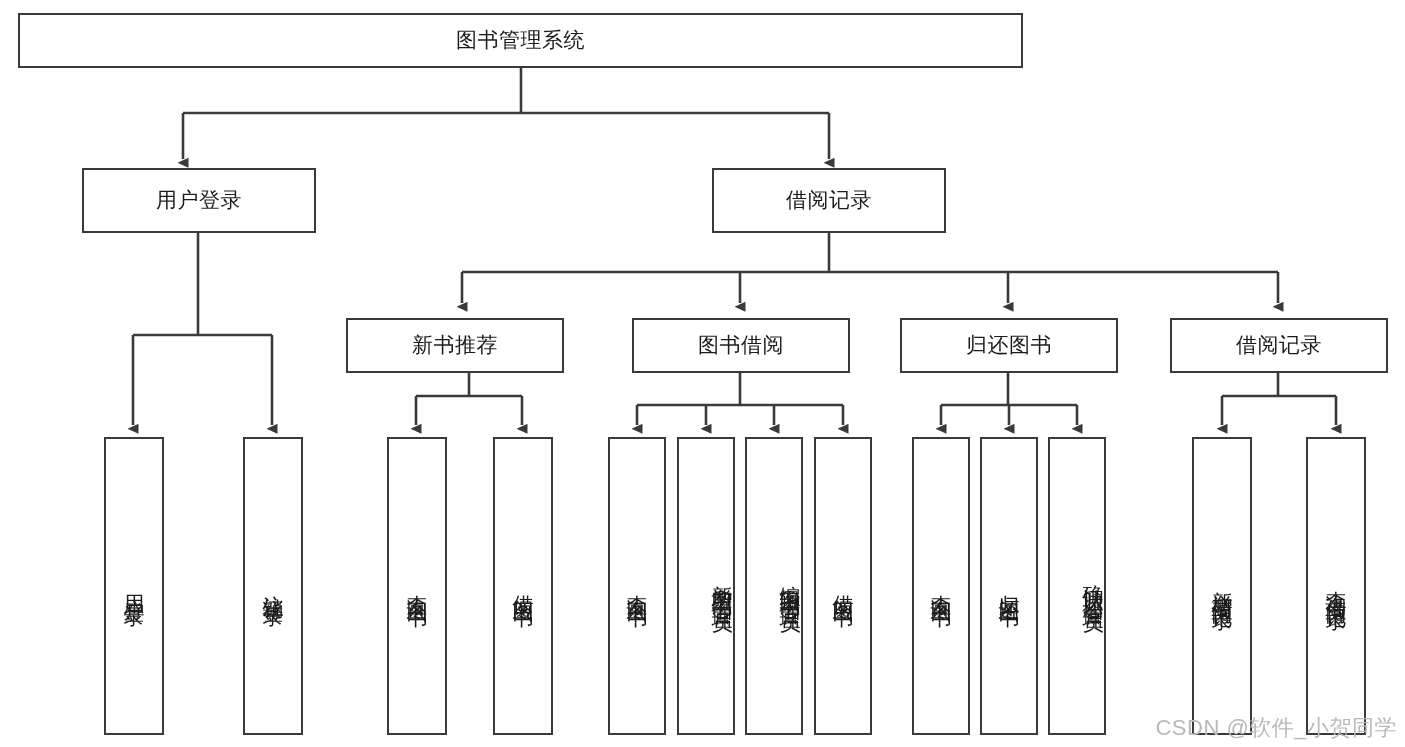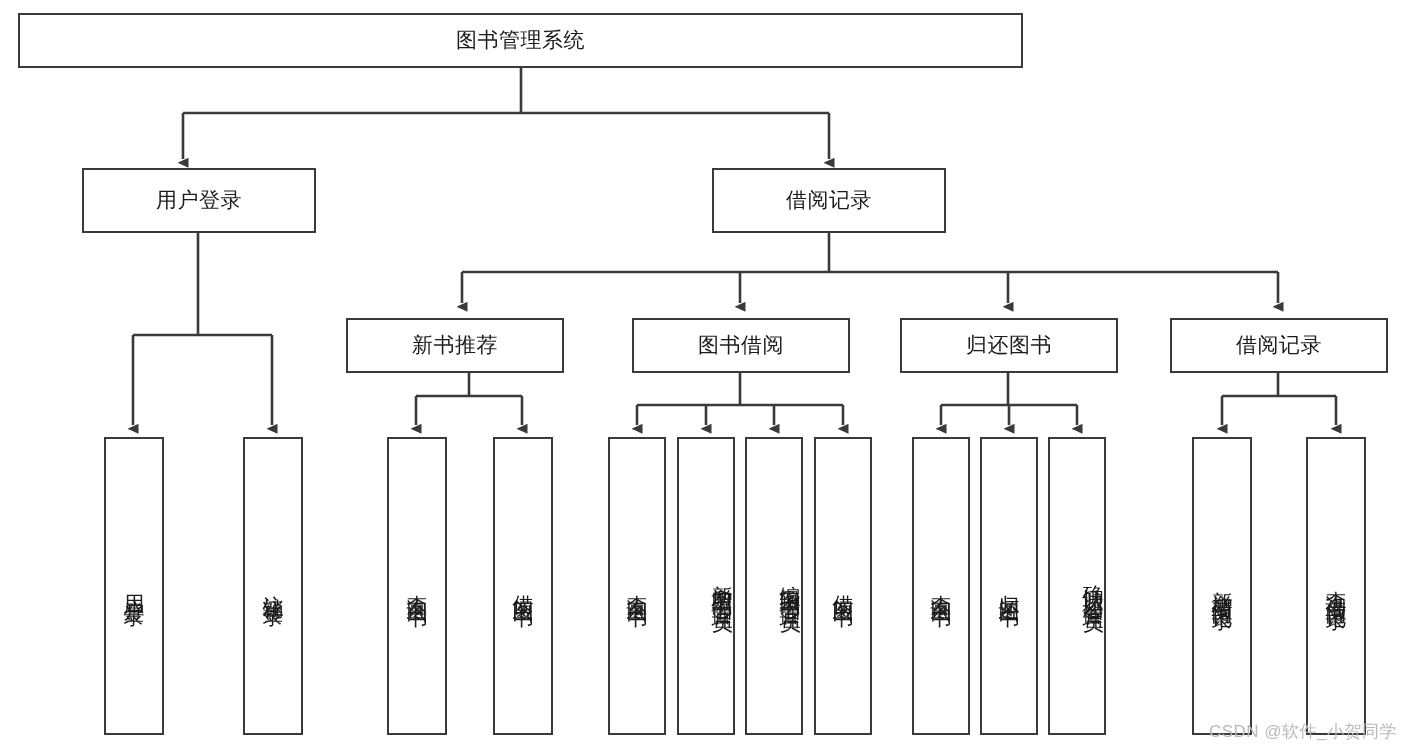--- a/index.html
+++ b/index.html
@@ -52,21 +52,21 @@
     align-items: flex-start;
     justify-content: center;
   }
   .node.vert .vlabel {
     display: block;
   }
   .watermark {
     position: absolute;
     right: 8px;
     bottom: 4px;
-    font-size: 17px;
+    font-size: 22px;
     color: #b9b9b9;
     white-space: nowrap;
     letter-spacing: 0.5px;
   }
 </style>
 </head>
 <body>
 
 <div id="canvas">
 

